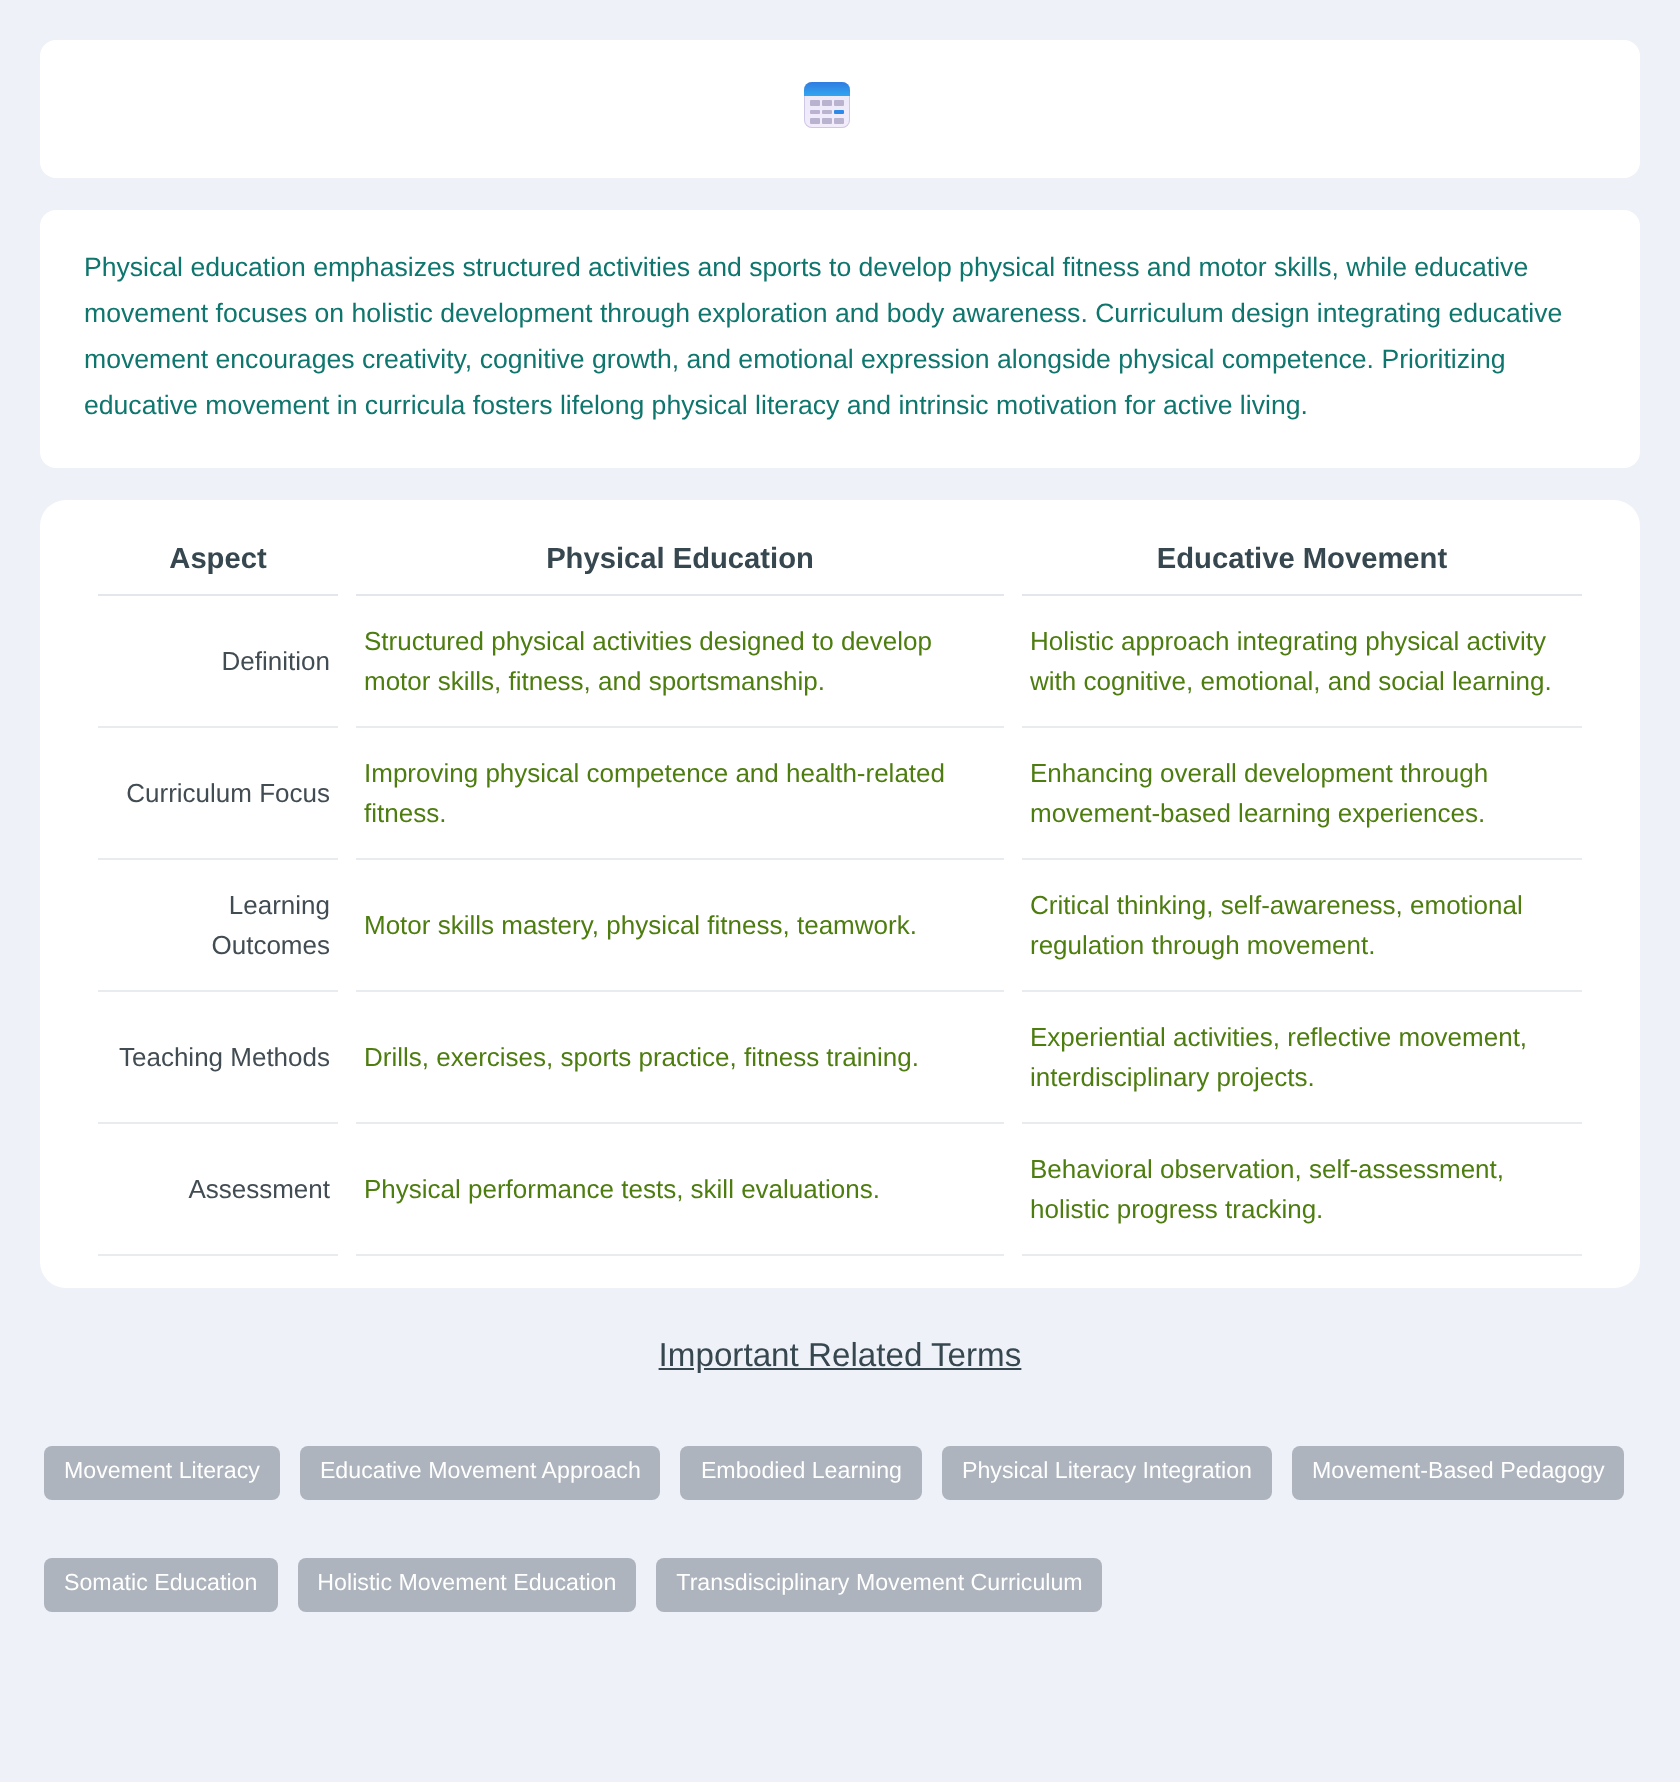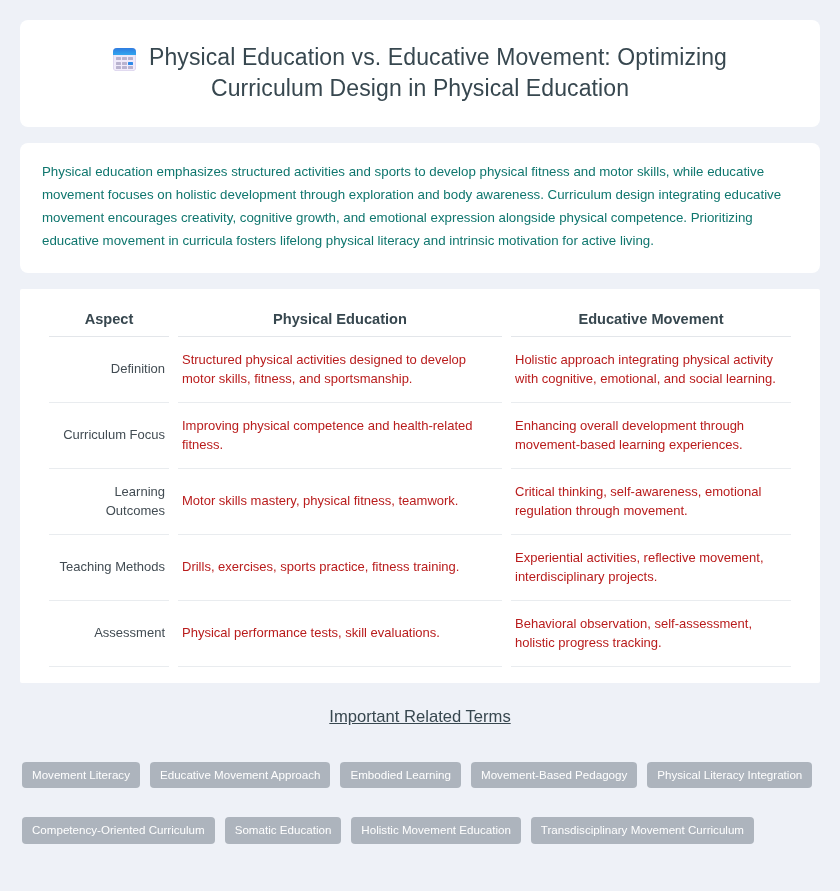--- a/index.html
+++ b/index.html
@@ -94,21 +94,21 @@
     font-size: 13.3px;
     line-height: 1.72;
     color: #0f766e;
     text-align: left;
   }
 
   
   .table-card {
     margin-top: 16px;
     background: #ffffff;
-    border-radius: 2px;
+    border-radius: 13px;
     padding: 14px 20px 16px 20px;
     box-sizing: border-box;
   }
   table.cmp {
     width: 100%;
     border-collapse: separate;
     border-spacing: 9px 0;
     table-layout: fixed;
   }
   table.cmp th {
@@ -118,21 +118,21 @@
     padding: 8px 4px 9px 4px;
     border-bottom: 1px solid #e3e6ea;
     text-align: center;
     vertical-align: bottom;
   }
   table.cmp th.c-aspect { width: 112px; }
   table.cmp th.c-pe { width: 316px; }
   table.cmp td {
     font-size: 13px;
     line-height: 1.5;
-    color: #b91c1c;
+    color: #4d7c0f;
     padding: 13px 4px 13px 4px;
     border-bottom: 1px solid #e9ecef;
     vertical-align: middle;
     text-align: left;
   }
   table.cmp td.aspect {
     color: #424c53;
     text-align: right;
   }
 
@@ -177,21 +177,21 @@
           <i></i>
             <i></i>
             <i></i>
           <i></i>
             <i></i>
             <i class="hl"></i>
           <i></i>
             <i></i>
             <i></i>
         </span>
-      </span><span class="title-text">Physical Education vs. Educative Movement: Optimizing Curriculum Design in Physical Education</span>
+      </span>
     </div>
   </div>
 
   <div class="desc-card">
     <div class="desc-text">Physical education emphasizes structured activities and sports to develop physical fitness and motor skills, while educative movement focuses on holistic development through exploration and body awareness. Curriculum design integrating educative movement encourages creativity, cognitive growth, and emotional expression alongside physical competence. Prioritizing educative movement in curricula fosters lifelong physical literacy and intrinsic motivation for active living.</div>
   </div>
 
   <div class="table-card">
     <table class="cmp">
       <thead>
@@ -229,21 +229,20 @@
         </tr>
       </tbody>
     </table>
   </div>
 
   <div class="terms-head">Important Related Terms</div>
   <div class="tags">
     <span class="tag">Movement Literacy</span>
     <span class="tag">Educative Movement Approach</span>
     <span class="tag">Embodied Learning</span>
+    <span class="tag">Physical Literacy Integration</span>
     <span class="tag">Movement-Based Pedagogy</span>
-    <span class="tag">Physical Literacy Integration</span>
-    <span class="tag">Competency-Oriented Curriculum</span>
     <span class="tag">Somatic Education</span>
     <span class="tag">Holistic Movement Education</span>
     <span class="tag">Transdisciplinary Movement Curriculum</span>
   </div>
 
 </div>
 
 </body></html>

